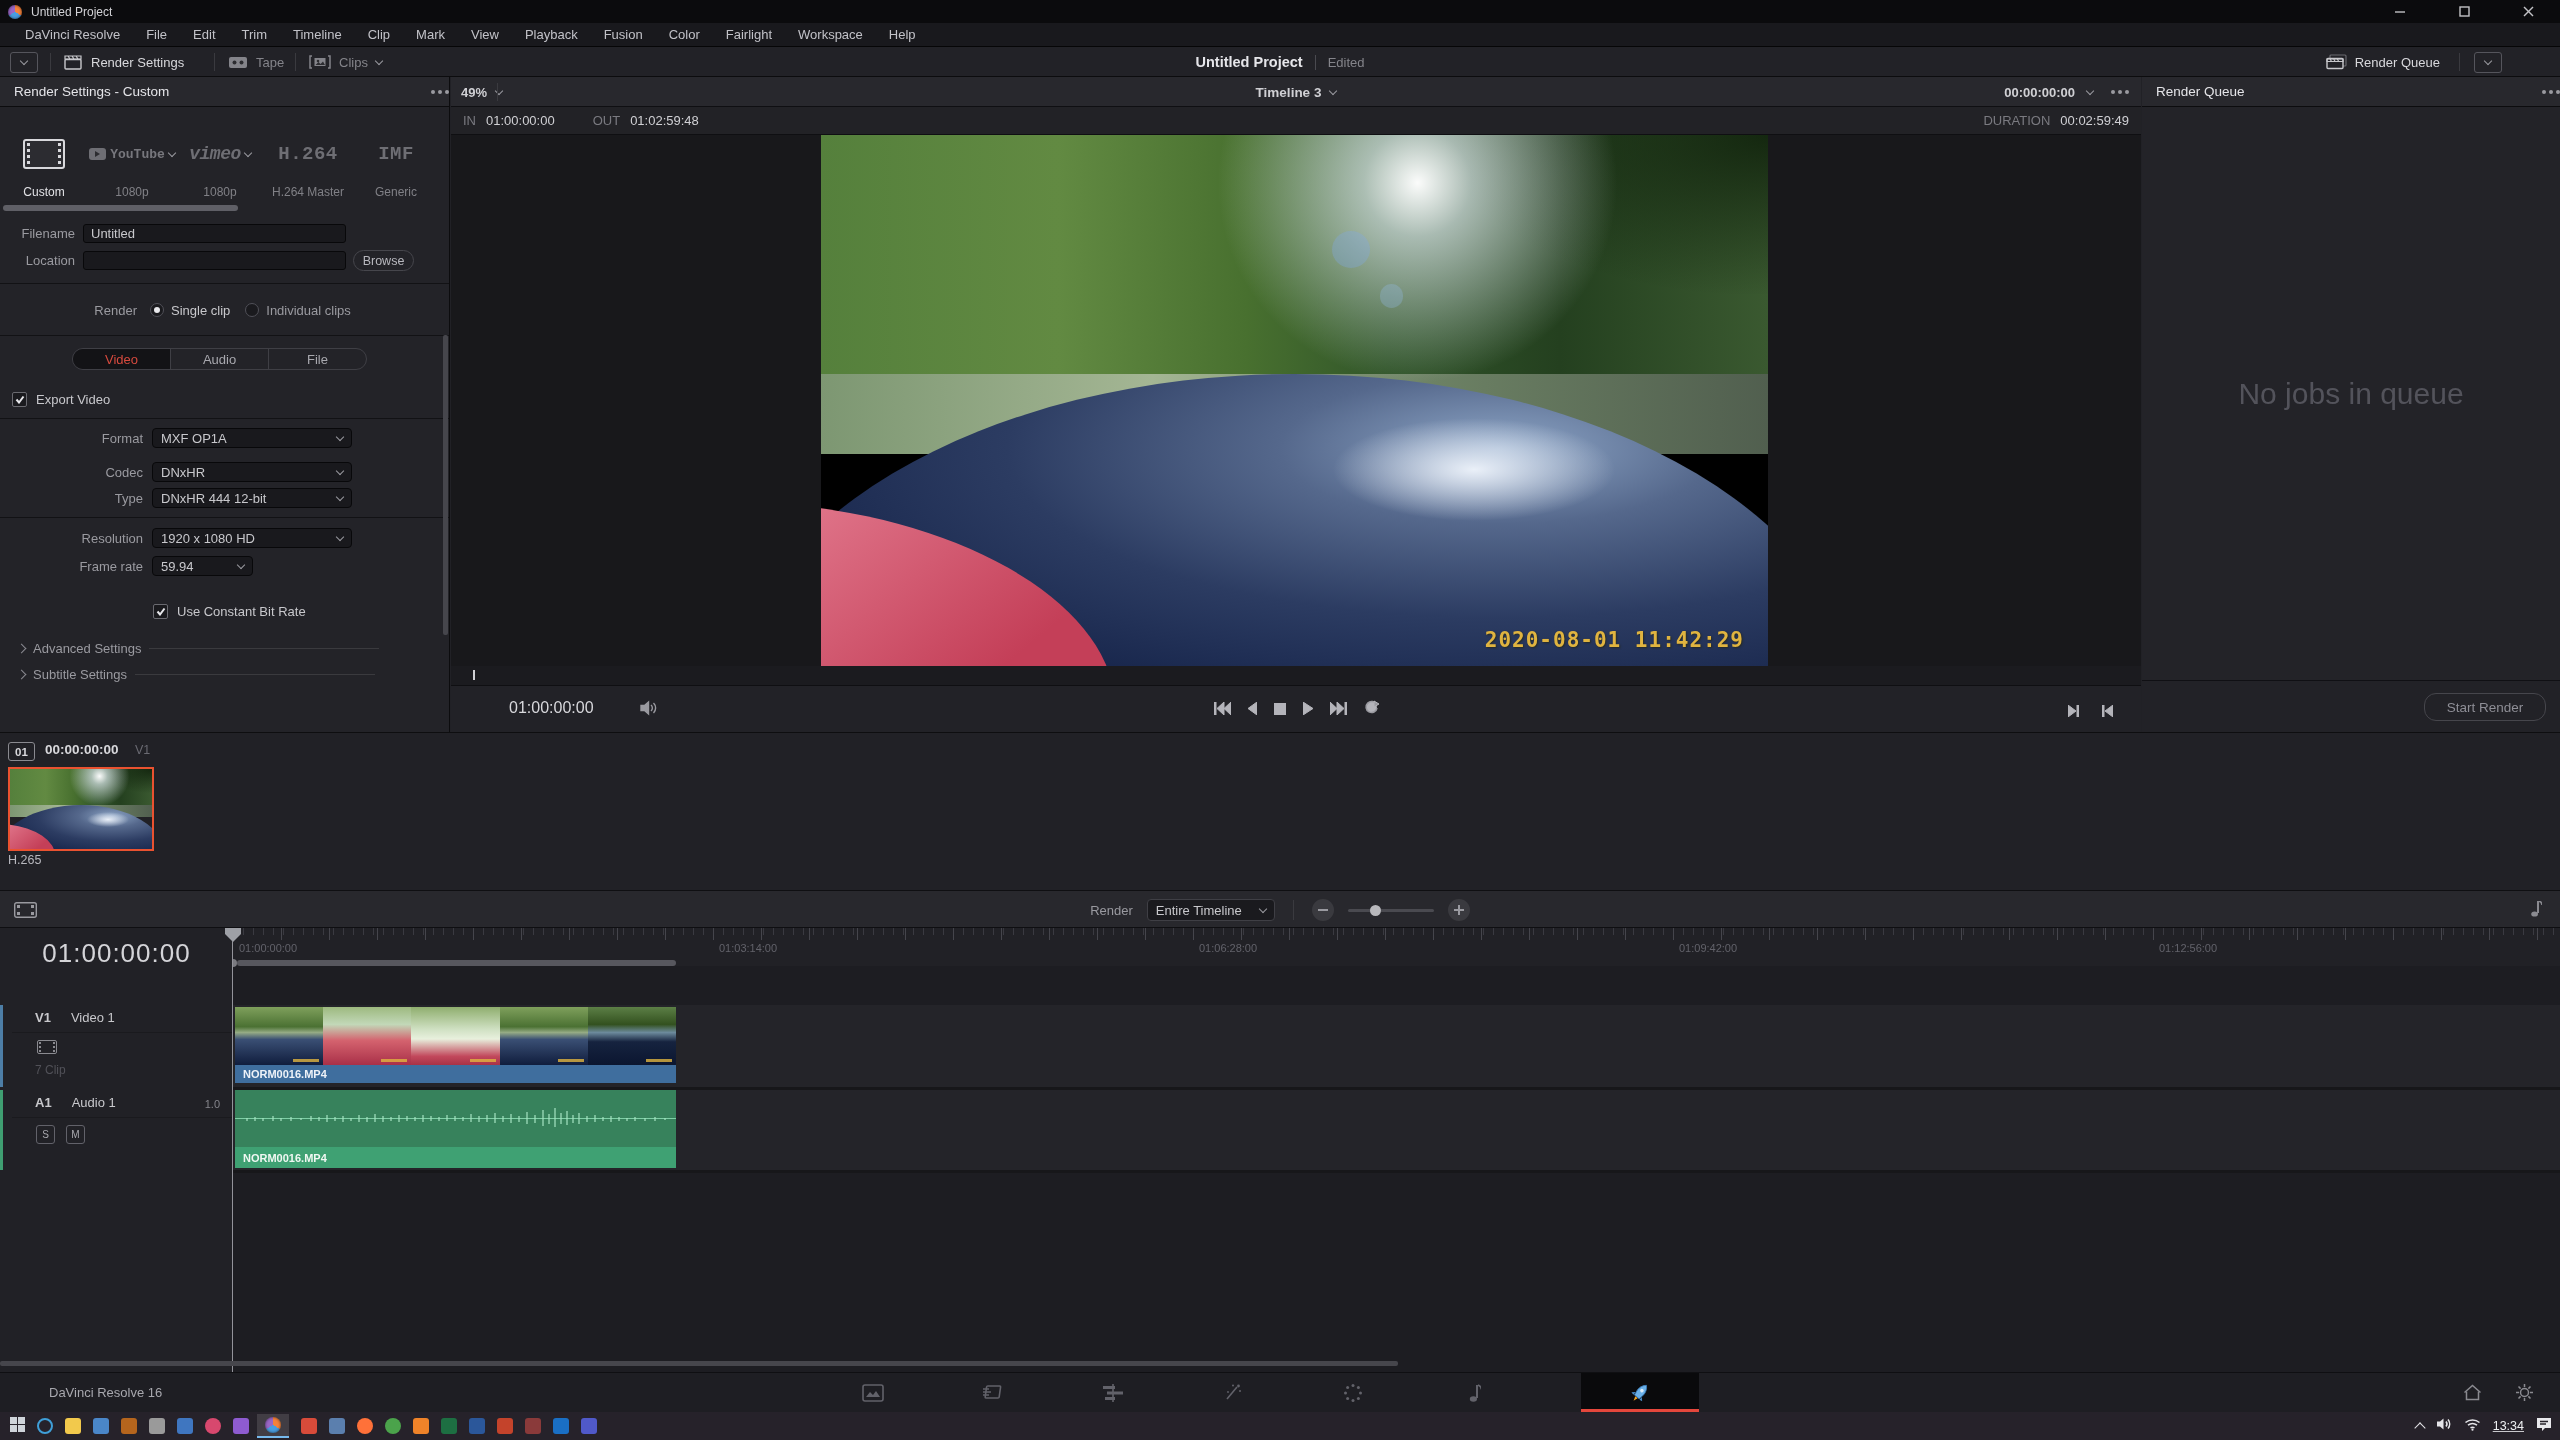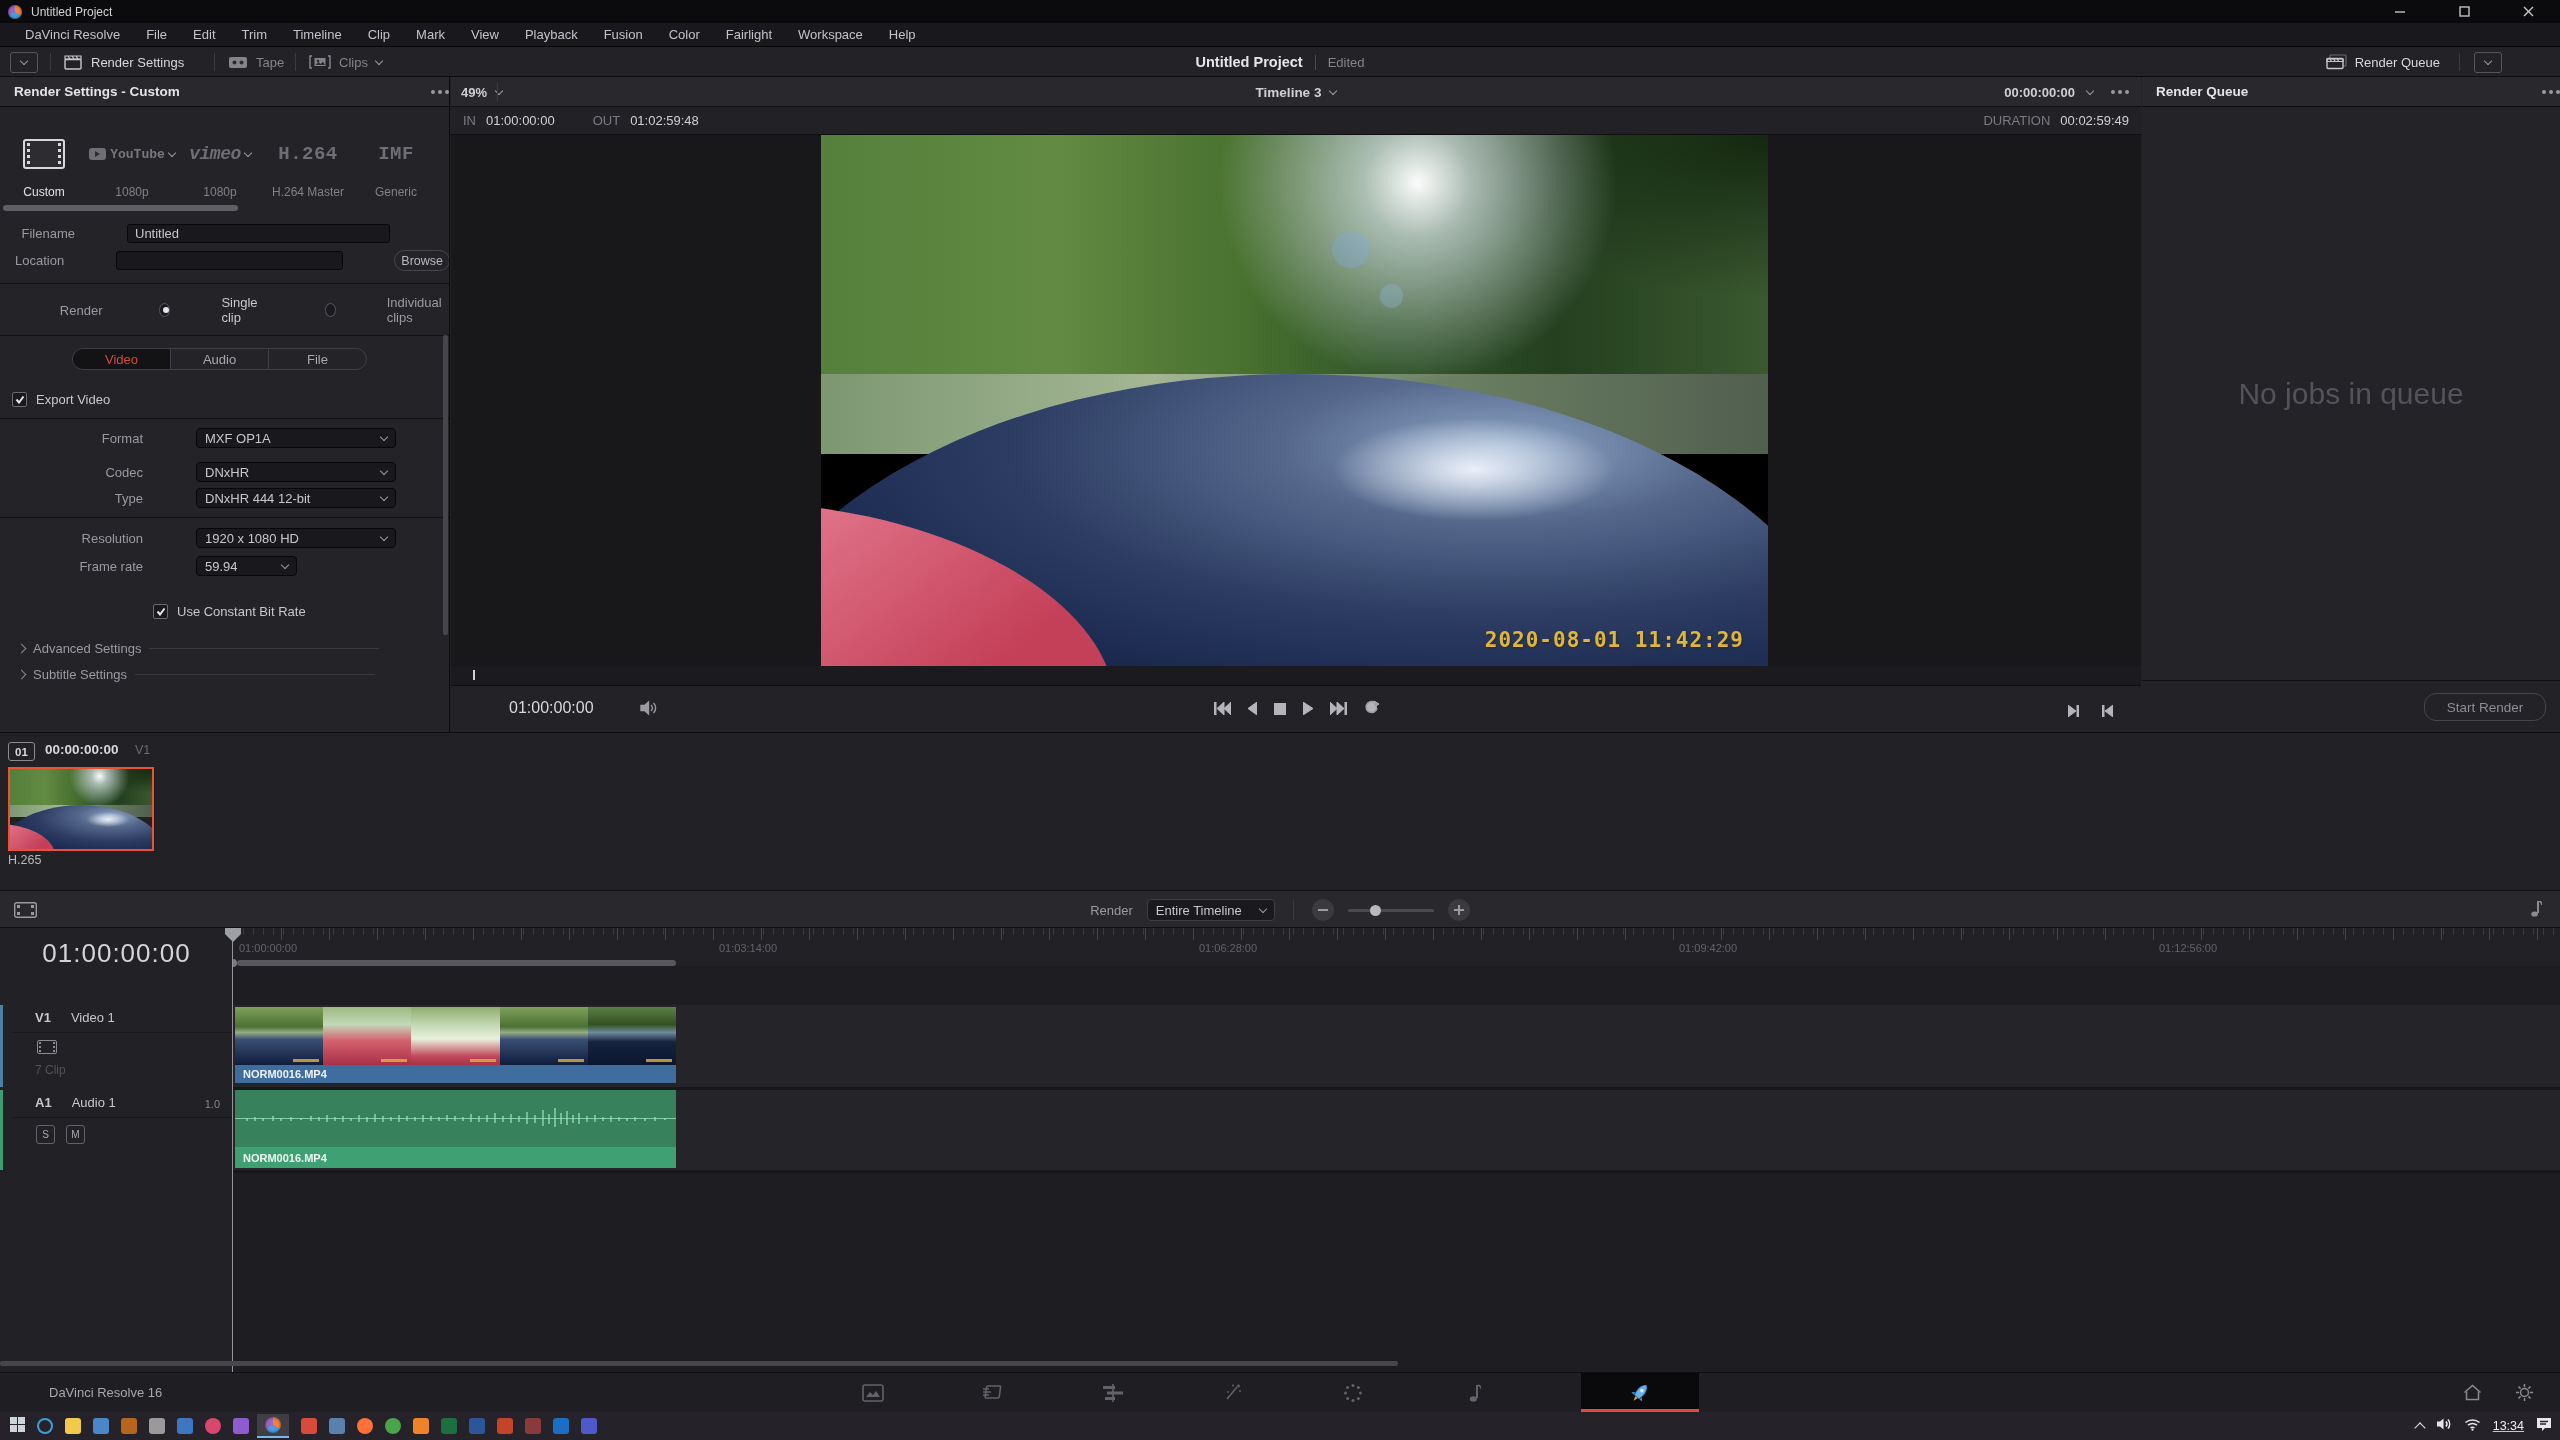--- a/index.html
+++ b/index.html
@@ -28,37 +28,37 @@
   .chev.sm{width:5px;height:5px;border-width:1.5px;margin-top:-3px;}
   .tb-div{position:absolute;top:6px;width:1px;height:18px;background:#3a3a3f;}
   .tb-item{position:absolute;top:0;height:30px;display:flex;align-items:center;gap:8px;font-size:13px;}
   .tb-center{left:0;right:0;top:0;height:30px;display:flex;align-items:center;justify-content:center;gap:12px;}
   .dots{display:inline-block;width:4px;height:4px;border-radius:50%;background:#9a9aa0;
         box-shadow:7px 0 0 #9a9aa0,14px 0 0 #9a9aa0;}
   
   #left-panel{left:0;top:77px;width:450px;height:655px;background:#232328;border-right:1px solid #0c0c0e;box-sizing:border-box;overflow:hidden;}
   .panel-head{position:absolute;left:0;top:0;width:100%;height:30px;background:#28282d;border-bottom:1px solid #0c0c0e;
               display:flex;align-items:center;box-sizing:border-box;padding:0 14px;}
-  .panel-head .ttl{font-size:13.5px;font-weight:bold;color:#e4e4e8;flex:1;}
+  .panel-head .ttl{font-size:13.5px;font-weight:normal;color:#e4e4e8;flex:1;}
   #presets{position:absolute;left:0;top:32px;width:540px;height:96px;display:flex;}
   .preset{width:88px;display:flex;flex-direction:column;align-items:center;justify-content:flex-end;padding-bottom:6px;box-sizing:border-box;}
   .preset .logo{height:46px;display:flex;align-items:center;justify-content:flex-end;color:#6e6e74;font-family:Liberation Mono, monospace;}
   .preset .plabel{font-size:12px;color:#808086;margin-top:8px;}
   .preset.sel .plabel{color:#e2e2e6;}
   .brand-big{font-size:19px;font-weight:bold;color:#6e6e74;letter-spacing:.5px;}
   .yt{display:flex;align-items:center;gap:4px;color:#77777d;font-weight:bold;font-size:13px;}
   .yt .ytbox{width:17px;height:12px;background:#6e6e74;border-radius:3px;display:flex;align-items:center;justify-content:center;}
   .yt .ytbox i{width:0;height:0;border-left:5px solid #2c2c30;border-top:3px solid transparent;border-bottom:3px solid transparent;}
   .vimeo{font-size:18px;font-weight:bold;font-style:italic;color:#6e6e74;letter-spacing:-.5px;}
   .film-ic{width:38px;height:26px;border:2px solid #d8d8dc;border-radius:3px;position:relative;background:#2c2c31;}
   .film-ic:before,.film-ic:after{content:"";position:absolute;top:2px;bottom:2px;width:3px;
      background-image:repeating-linear-gradient(#d8d8dc 0 3px,transparent 3px 6px);}
   .film-ic:before{left:2px}.film-ic:after{right:2px}
   .hscroll{position:absolute;left:3px;top:128px;width:235px;height:6px;background:#5f5f66;border-radius:3px;}
-  .frow{position:absolute;display:flex;align-items:center;gap:44px;}
+  .frow{position:absolute;display:flex;align-items:center;}
   .flabel{font-size:13px;color:#9a9aa0;text-align:right;}
   .tinput{height:19px;background:#19191d;border:1px solid #08080a;border-radius:3px;color:#c8c8cc;
           font-size:13px;padding:0 7px;box-sizing:border-box;font-family:"Liberation Sans",sans-serif;}
   .pill-btn{border:1px solid #46464c;border-radius:12px;background:transparent;color:#b8b8be;
             font-size:12.5px;display:flex;align-items:center;justify-content:center;font-family:"Liberation Sans",sans-serif;}
   .divline{position:absolute;left:0;width:450px;height:1px;background:#121215;}
   .radio{width:14px;height:14px;border-radius:50%;background:#1a1a1e;border:1px solid #505058;position:relative;box-sizing:border-box;}
   .radio.on:after{content:"";position:absolute;left:3px;top:3px;width:6px;height:6px;border-radius:50%;background:#e8e8ec;}
   .tabs{position:absolute;left:72px;top:271px;width:295px;height:22px;border:1px solid #3f3f45;border-radius:11px;
         display:flex;overflow:hidden;box-sizing:border-box;}

